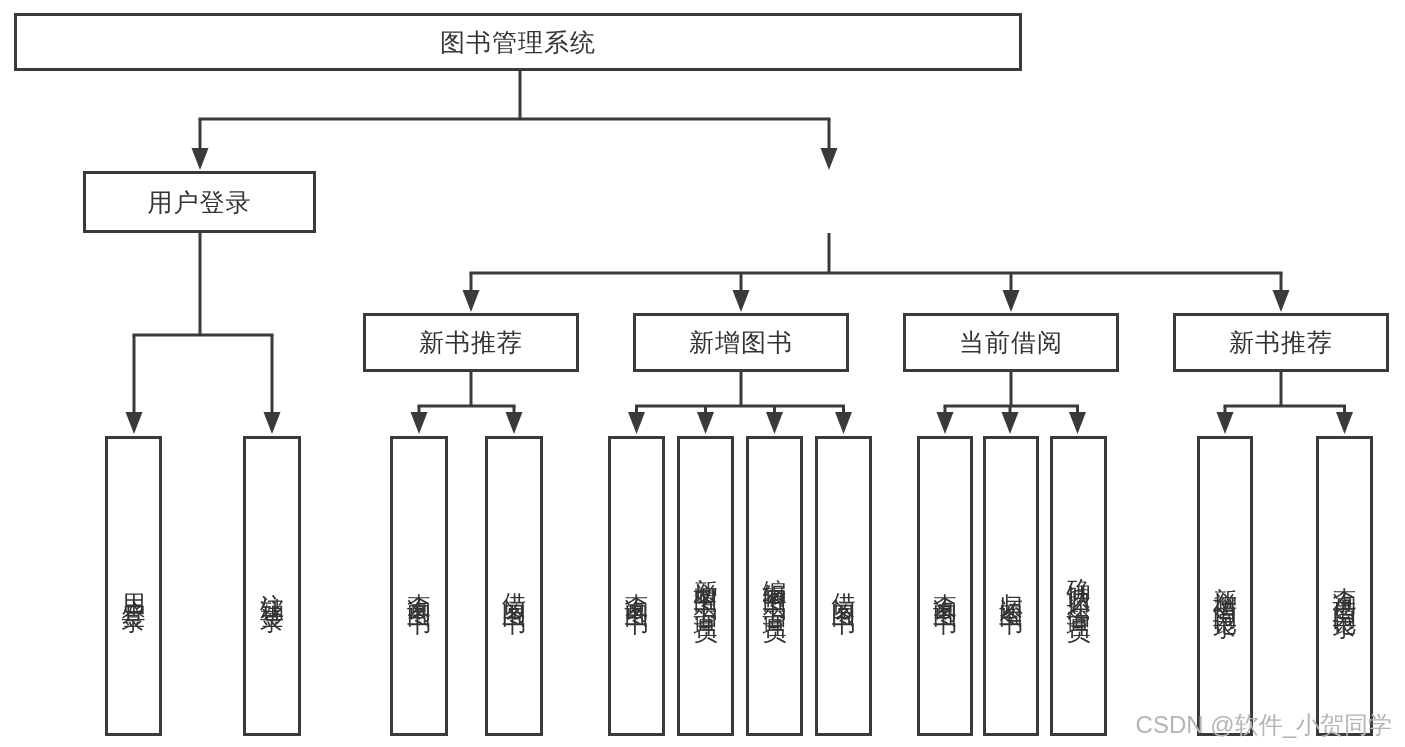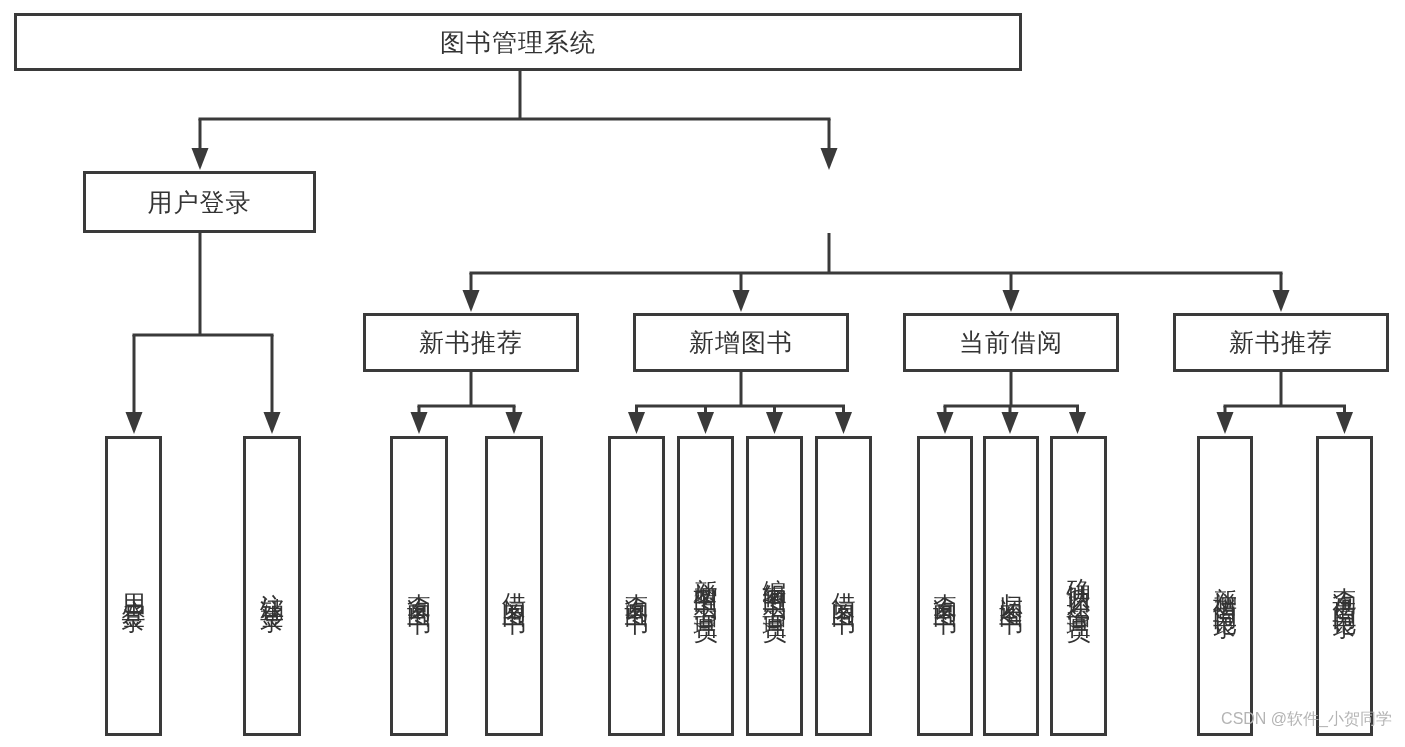--- a/index.html
+++ b/index.html
@@ -25,21 +25,21 @@
   .box-v {
     writing-mode:vertical-rl;
     text-orientation:mixed;
     font-size:24px;
     letter-spacing:6px;
     line-height:1;
   }
   .watermark {
     position:absolute;
     right:13px; top:709px;
-    font-size:16px;
+    font-size:24px;
     color:#b4b4b4;
     z-index:3;
     white-space:nowrap;
   }
 </style>
 </head>
 <body>
 
 <div class="canvas">
 

